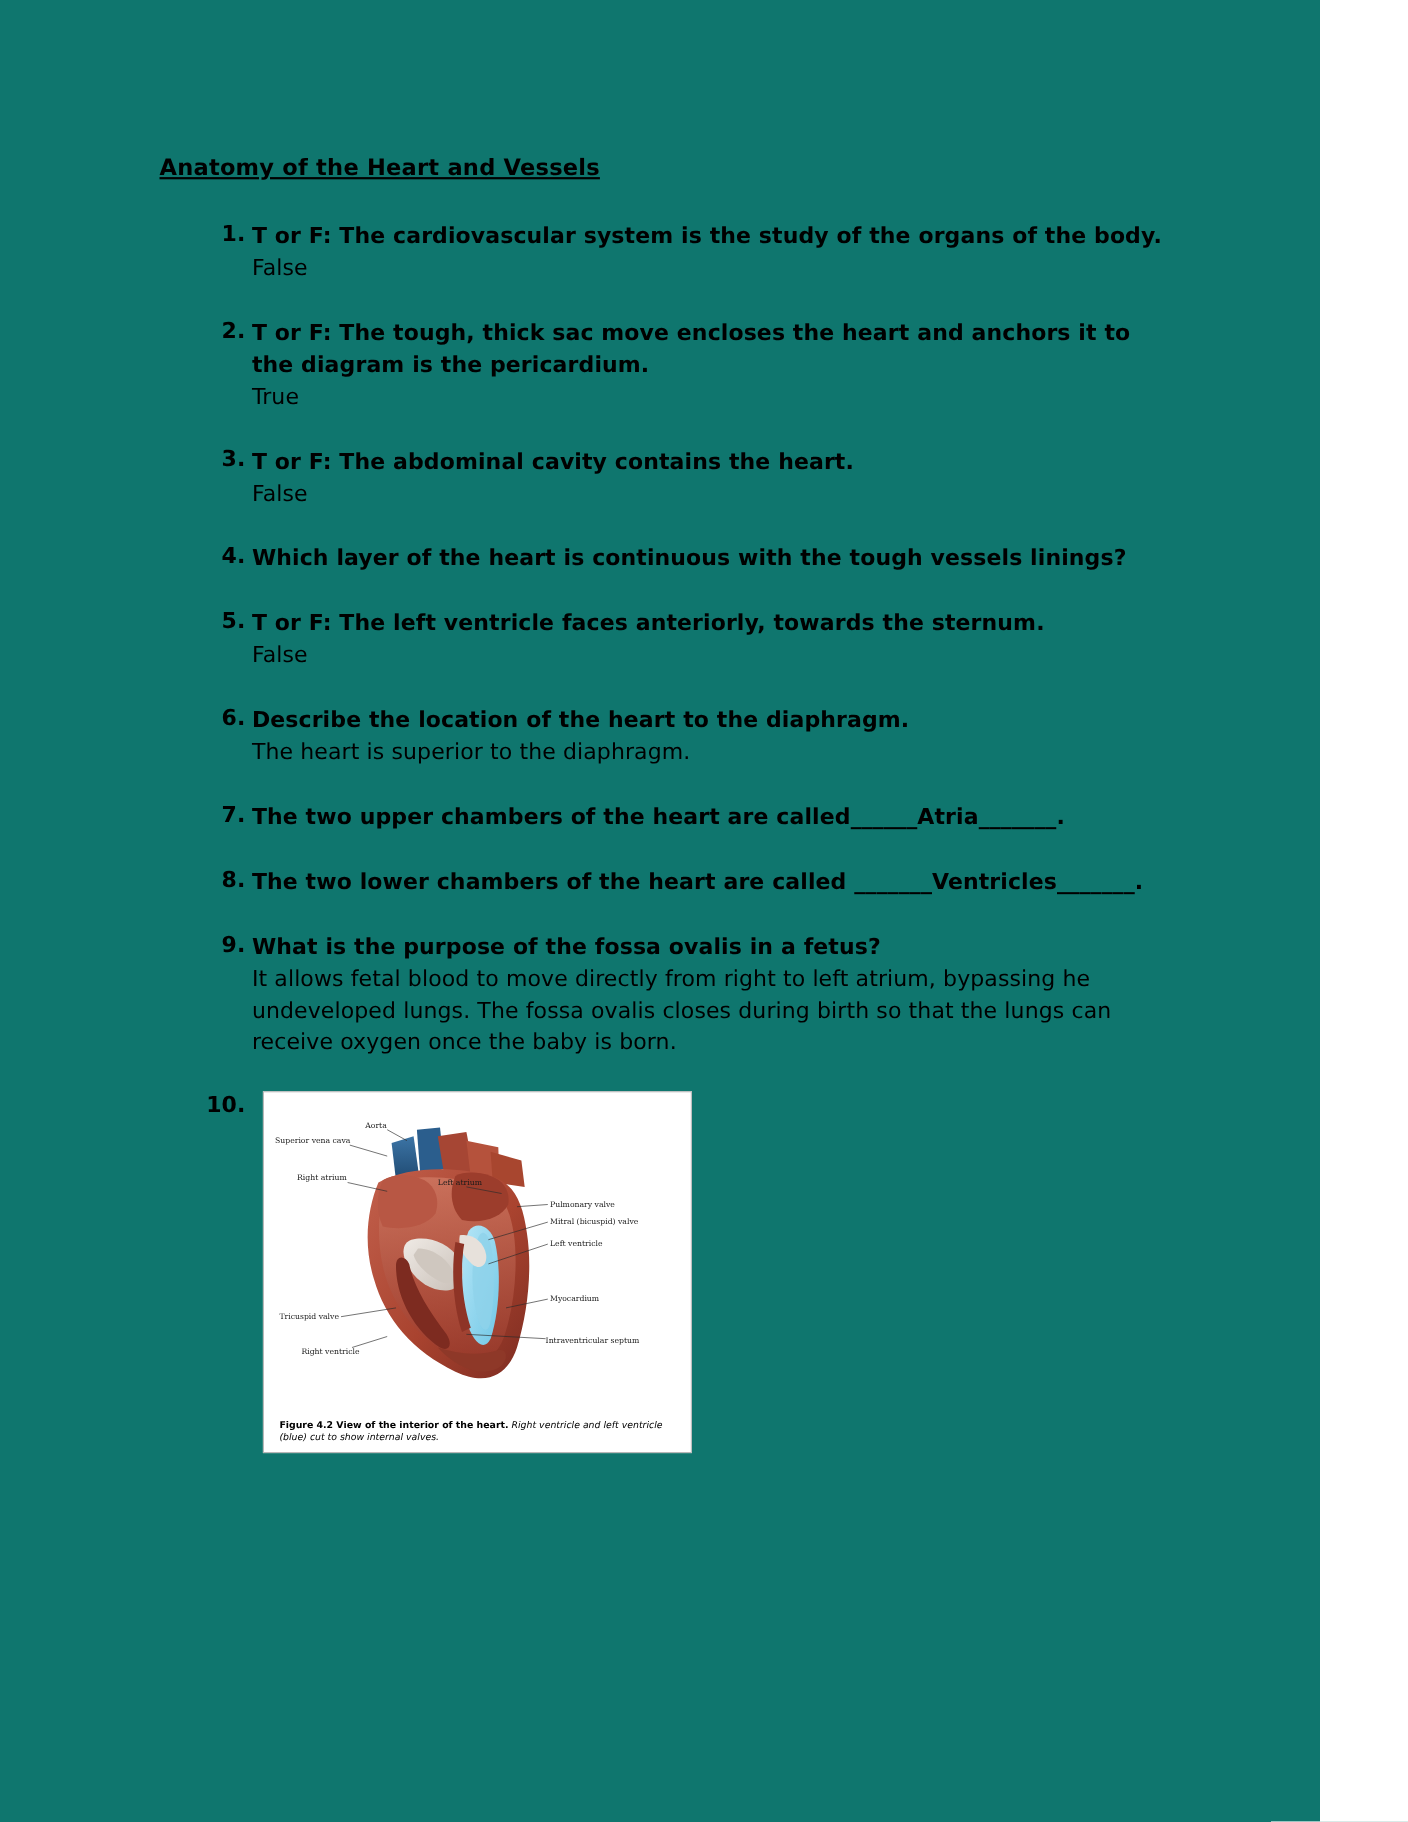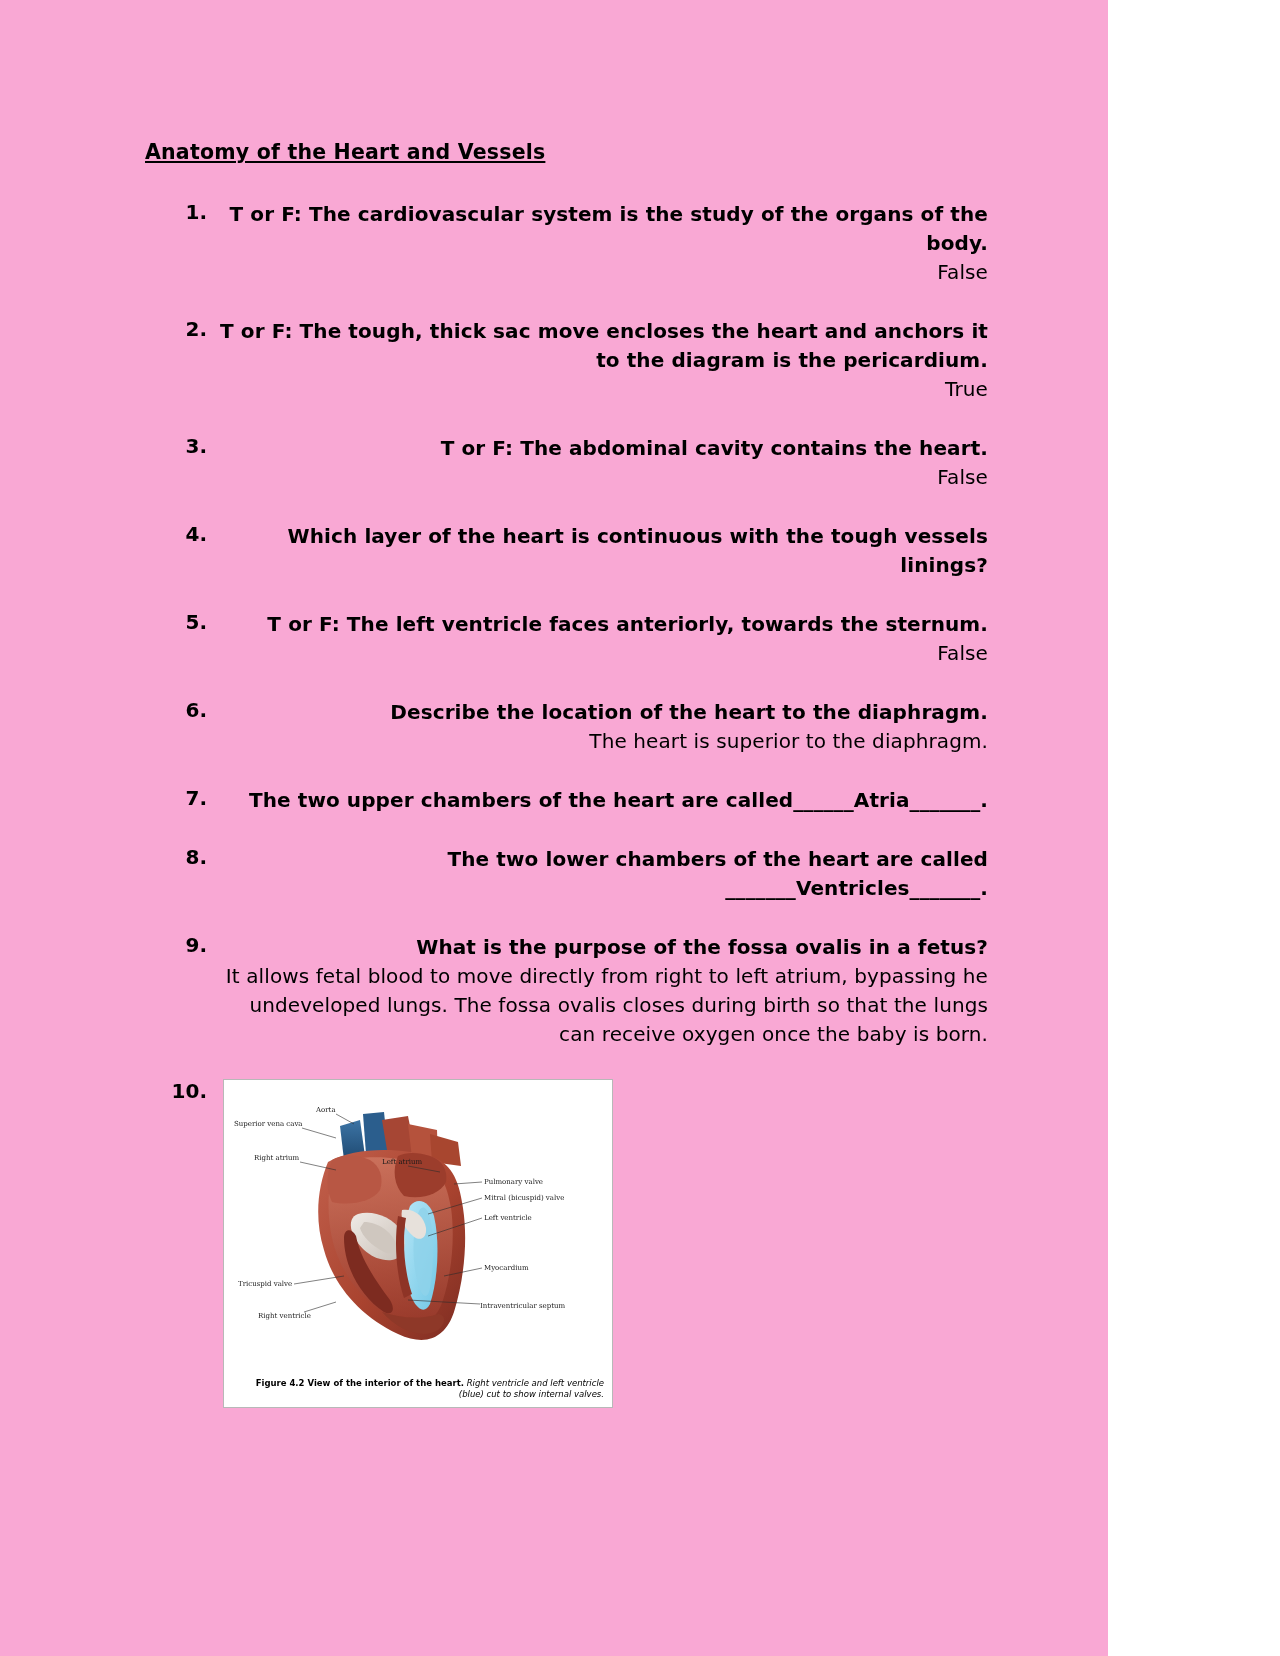--- a/index.html
+++ b/index.html
@@ -8,39 +8,38 @@
     background: #ffffff;
   }
   body {
     width: 1280px;
     min-height: 1656px;
     font-family: "DejaVu Sans", sans-serif;
     color: #000000;
   }
   .page {
     position: relative;
-    width: 1108px;
+    width: 1200px;
     min-height: 1656px;
-    background: #f9a8d4;
+    background: #0f766e;
     box-sizing: border-box;
     padding: 140px 120px 60px 145px;
   }
   .doc-title {
     font-size: 20.5px;
     font-weight: bold;
     text-decoration: underline;
     letter-spacing: 0.2px;
     margin: 0 0 36px 0;
   }
   ol.qlist {
     list-style: none;
-    margin: 0;
+    margin: 16px;
     padding: 0;
     counter-reset: qnum;
-    text-align: right;
   }
   ol.qlist > li {
     position: relative;
     counter-increment: qnum;
     padding-left: 68px;
     margin-bottom: 30px;
   }
   ol.qlist > li::before {
     content: counter(qnum) ".";
     position: absolute;

